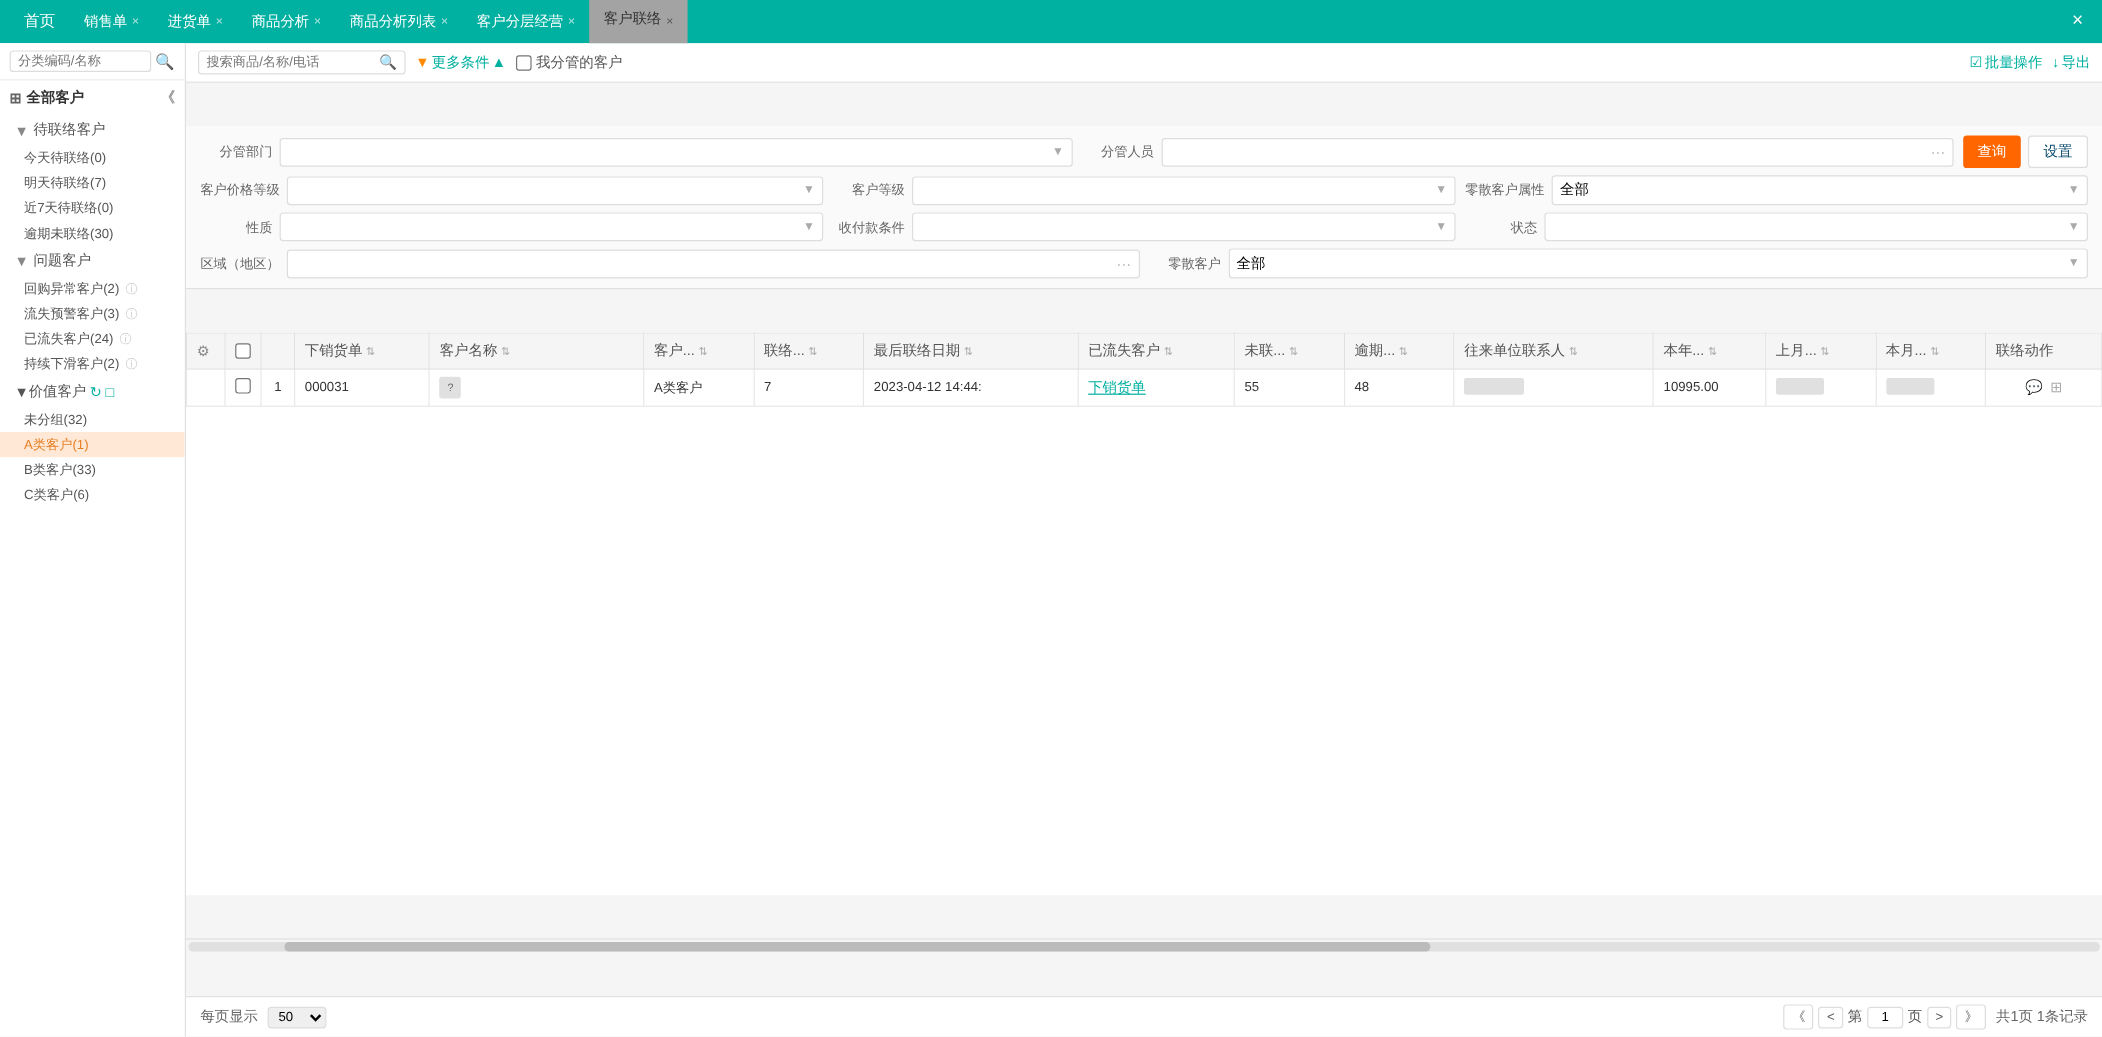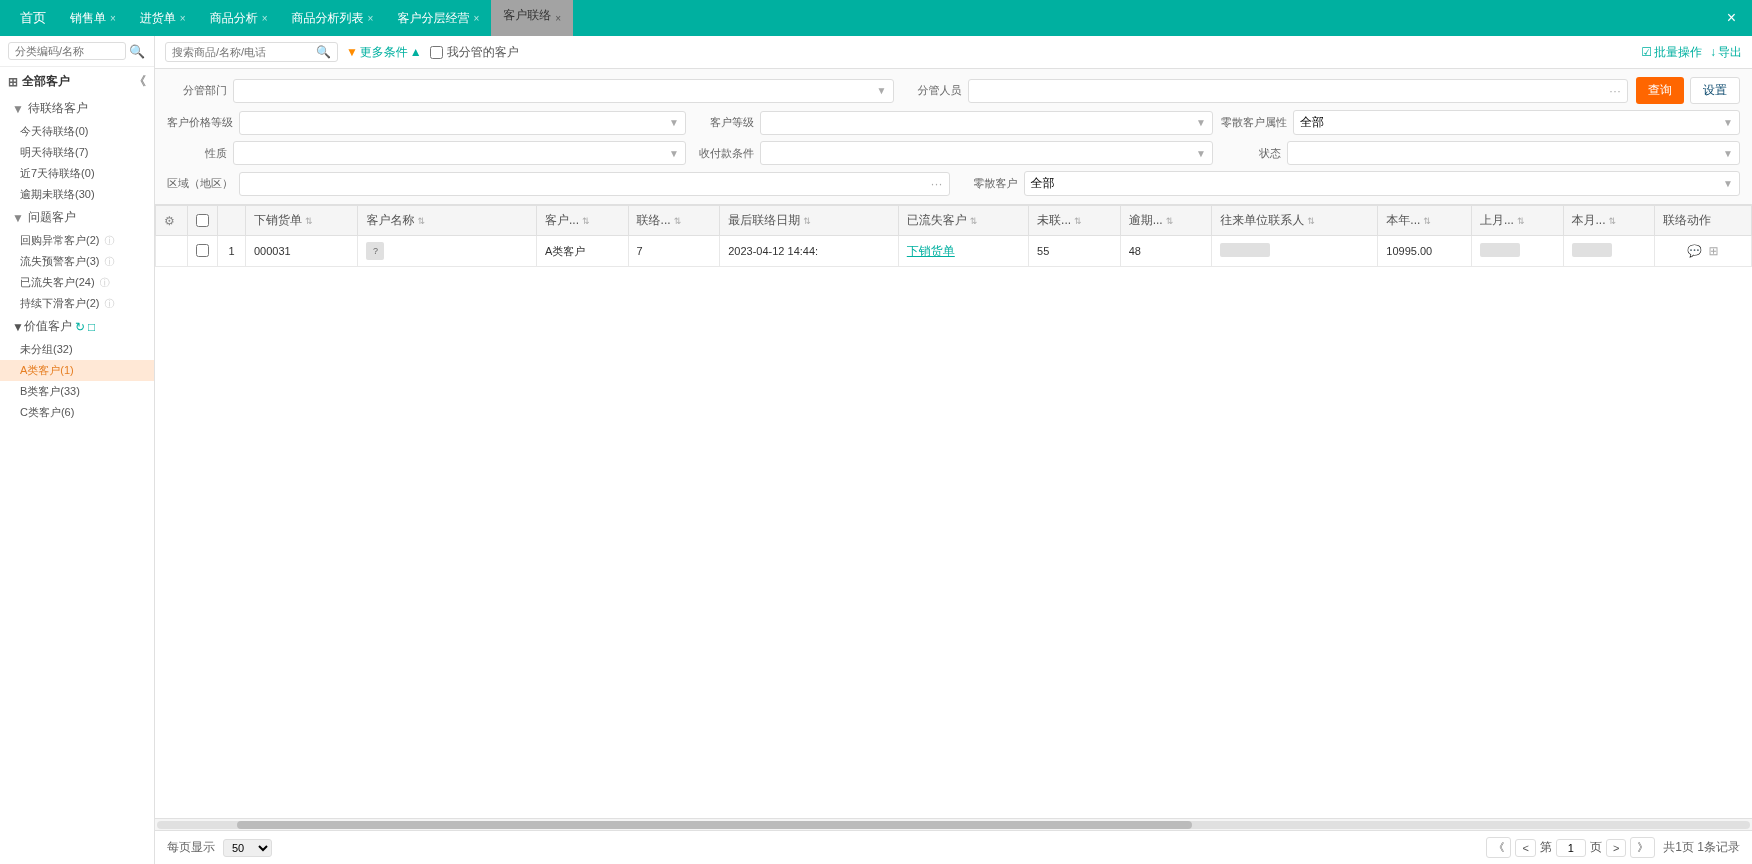--- a/index.html
+++ b/index.html
@@ -132,20 +132,21 @@
       font-size: 11px;
     }
     .sidebar-value-group .icon-btn { color: #00b0a0; cursor: pointer; margin-left: 3px; }
 
     
     .content-area {
       flex: 1;
       display: flex;
       flex-direction: column;
       overflow: hidden;
+      gap: 36px;
     }
 
     
     .filter-bar {
       background: white;
       border-bottom: 1px solid #e0e0e0;
       padding: 6px 10px;
       display: flex;
       align-items: center;
       gap: 8px;

